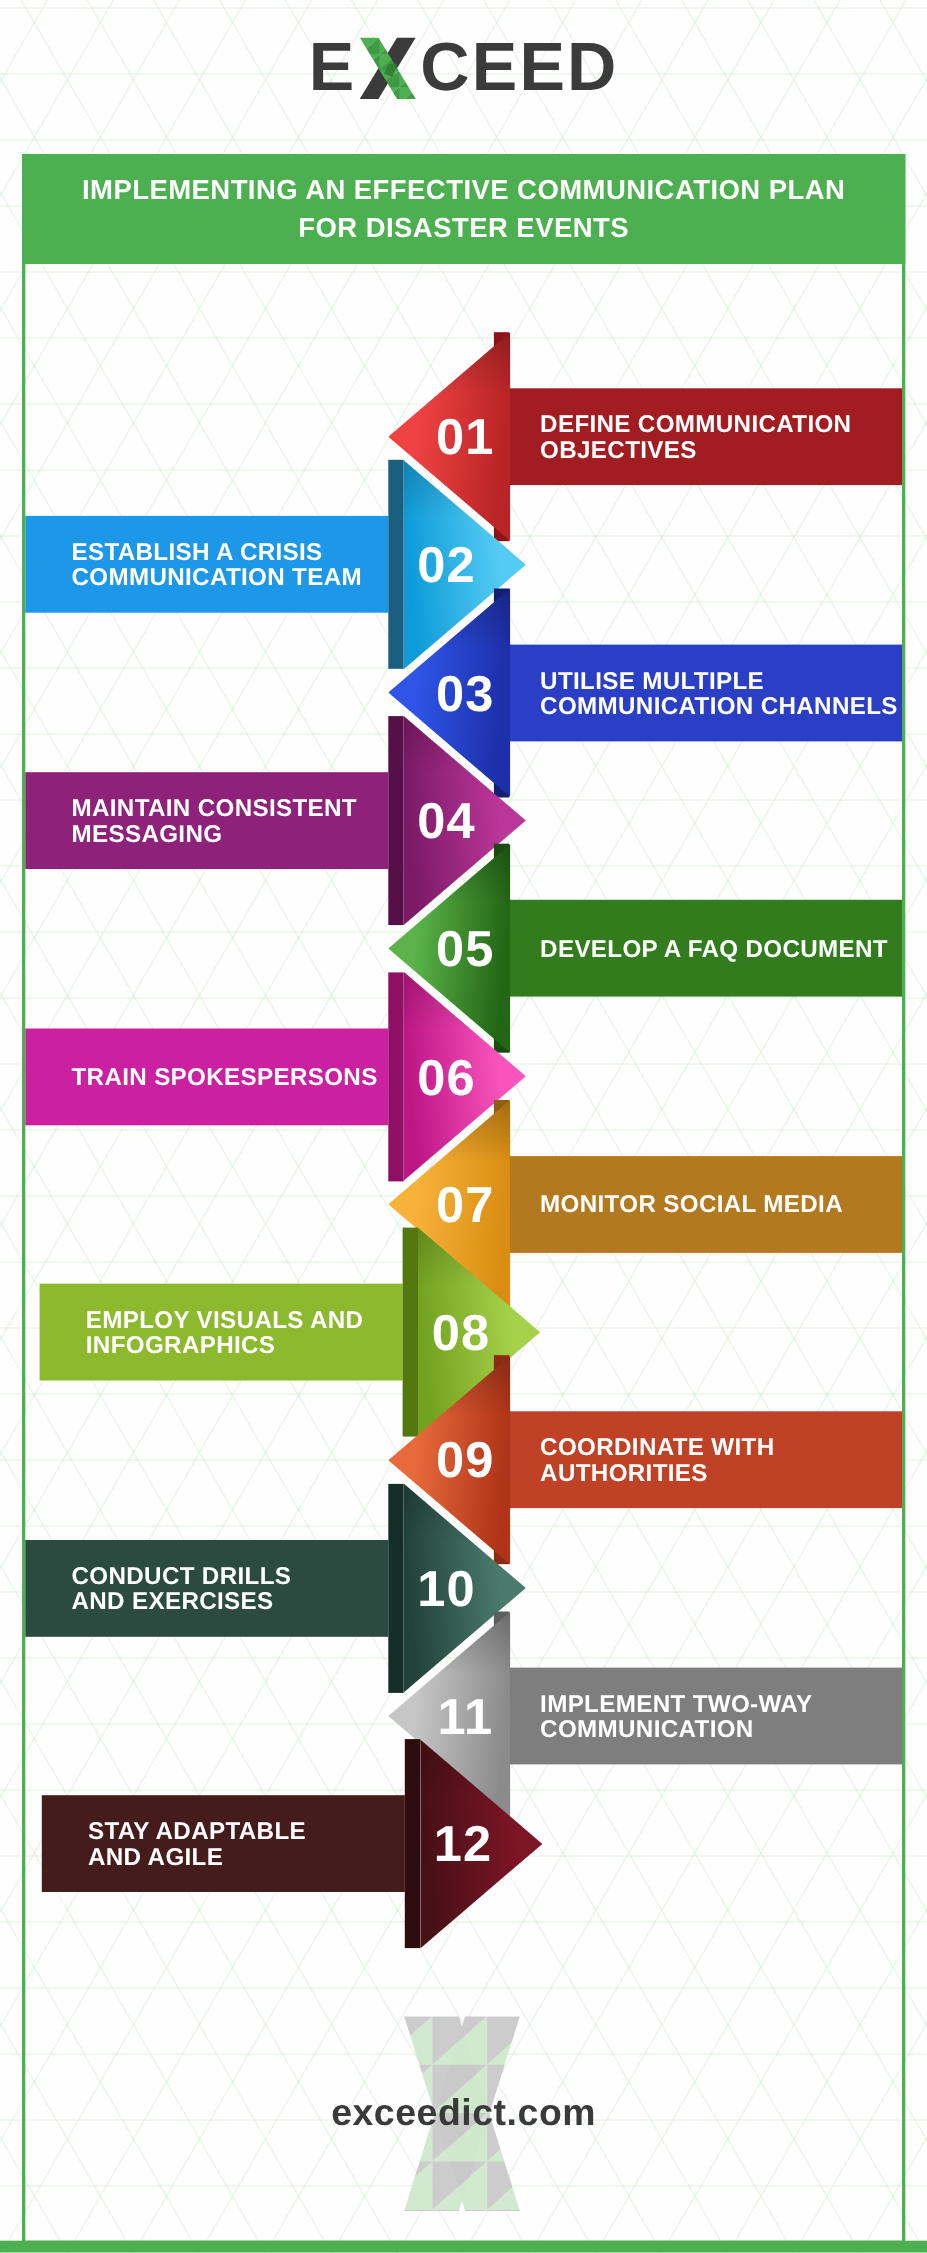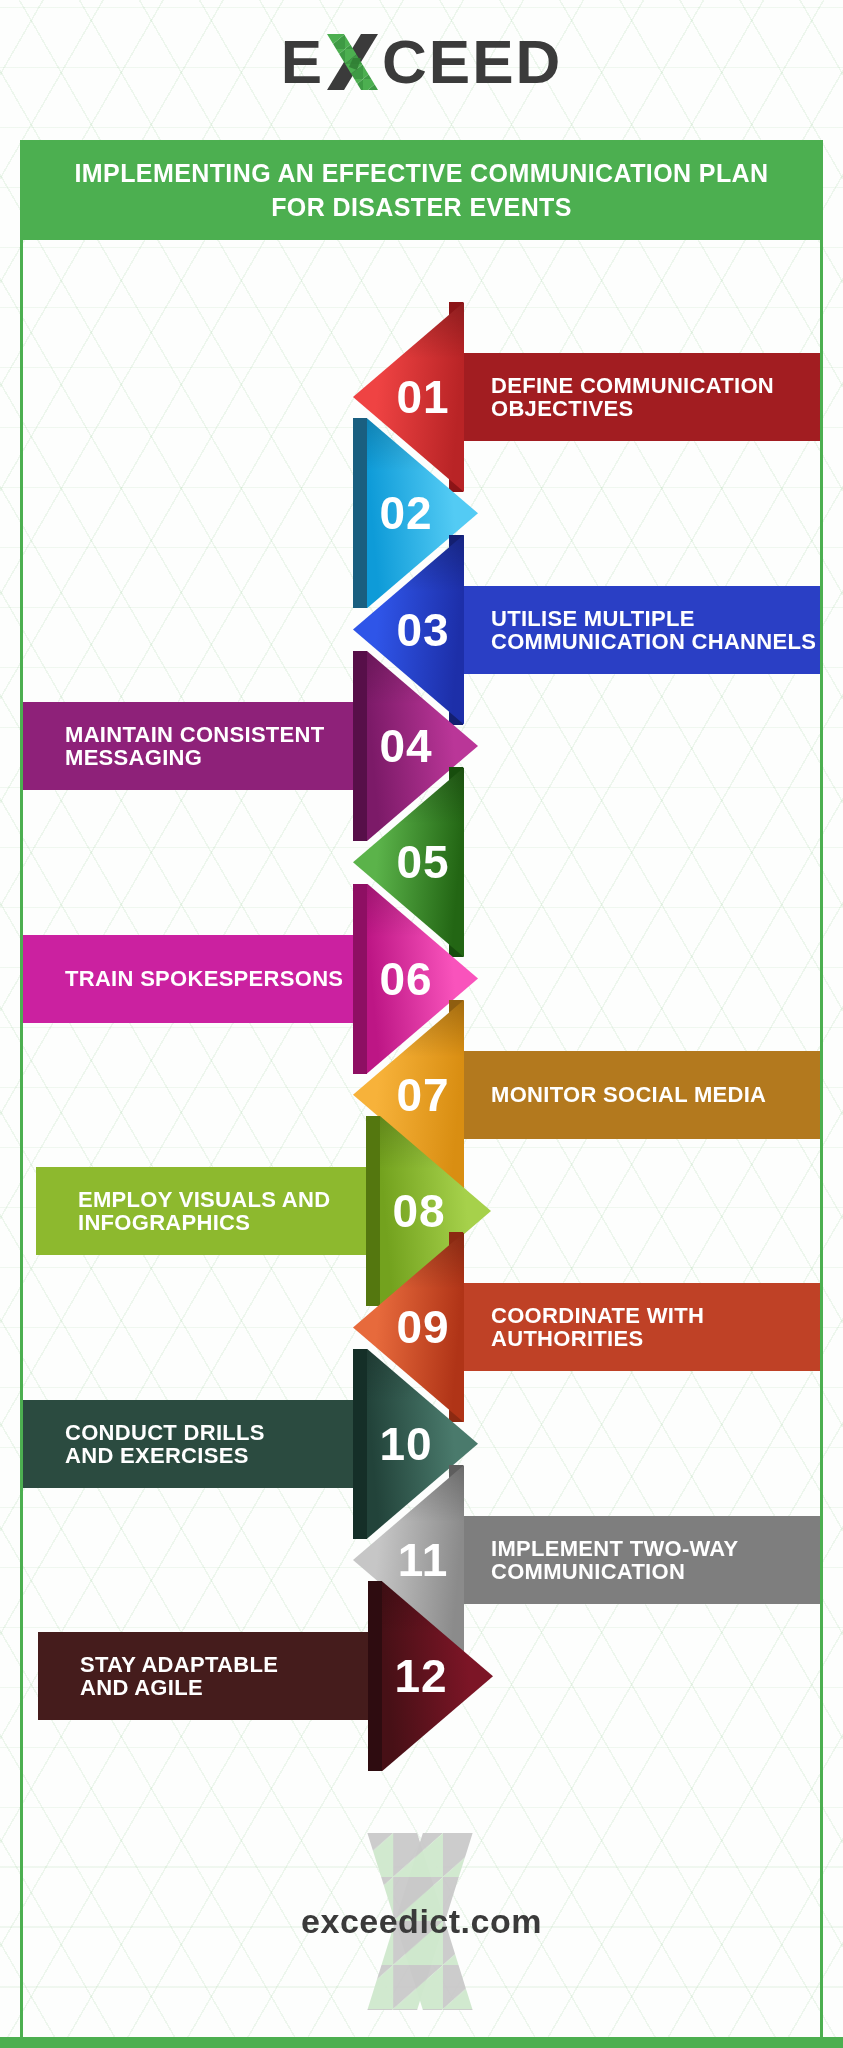--- a/index.html
+++ b/index.html
@@ -89,20 +89,24 @@
       <div class="step right" style="--c: 397px; --bar: #a21d21; --tl: #ef4343; --td: #b92426; --strip: #8c1417; z-index: 10;">
       <div class="bar">
         <span class="label">DEFINE COMMUNICATION
 OBJECTIVES</span>
       </div>
       <div class="strip"></div>
       <div class="tri"></div>
       <div class="num">01</div>
     </div>
       <div class="step left" style="--c: 513.3px; --bar: #1d97e8; --tl: #53cbf4; --td: #0e9bd8; --strip: #1a5f80; z-index: 11;">
+      <div class="bar">
+        <span class="label">ESTABLISH A CRISIS
+COMMUNICATION TEAM</span>
+      </div>
       <div class="strip"></div>
       <div class="tri"></div>
       <div class="num">02</div>
     </div>
       <div class="step right" style="--c: 629.6px; --bar: #2a3fc5; --tl: #2f55e8; --td: #1d2fa9; --strip: #131f70; z-index: 12;">
       <div class="bar">
         <span class="label">UTILISE MULTIPLE
 COMMUNICATION CHANNELS</span>
       </div>
       <div class="strip"></div>
@@ -112,20 +116,23 @@
       <div class="step left" style="--c: 745.9px; --bar: #8e2179; --tl: #ba3698; --td: #7c1a68; --strip: #570f49; z-index: 13;">
       <div class="bar">
         <span class="label">MAINTAIN CONSISTENT
 MESSAGING</span>
       </div>
       <div class="strip"></div>
       <div class="tri"></div>
       <div class="num">04</div>
     </div>
       <div class="step right" style="--c: 862.2px; --bar: #337c1e; --tl: #5bb34a; --td: #236614; --strip: #174d0d; z-index: 14;">
+      <div class="bar">
+        <span class="label">DEVELOP A FAQ DOCUMENT</span>
+      </div>
       <div class="strip"></div>
       <div class="tri"></div>
       <div class="num">05</div>
     </div>
       <div class="step left" style="--c: 978.5px; --bar: #cb21a0; --tl: #f953bc; --td: #bd1685; --strip: #8e0f63; z-index: 15;">
       <div class="bar">
         <span class="label">TRAIN SPOKESPERSONS</span>
       </div>
       <div class="strip"></div>
       <div class="tri"></div>

